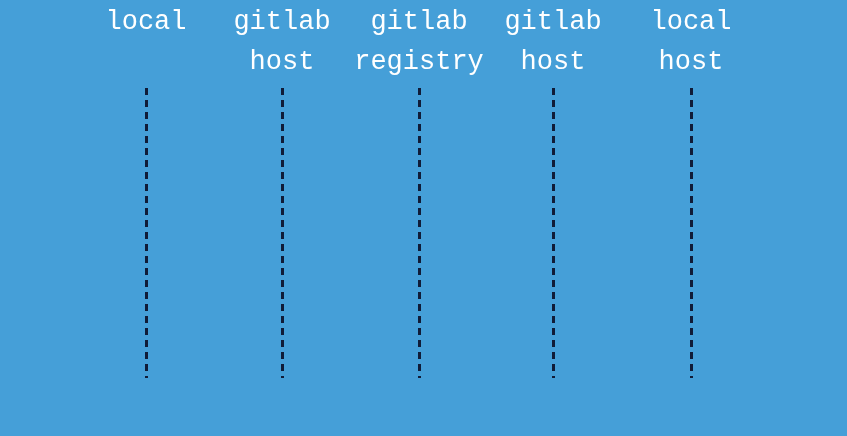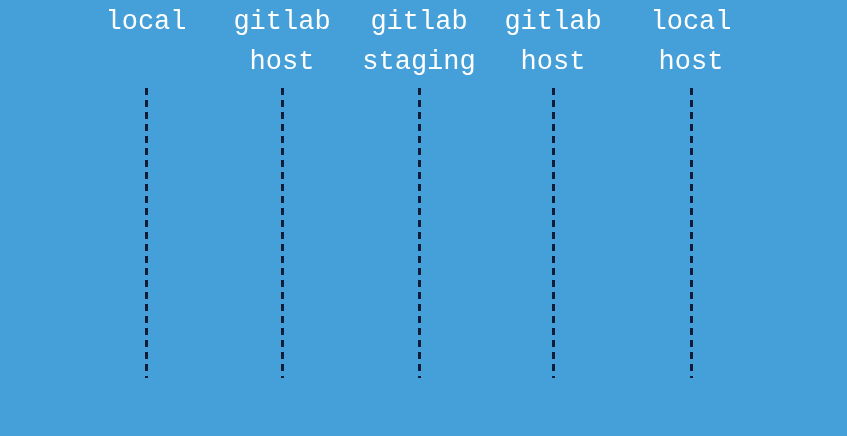--- a/index.html
+++ b/index.html
@@ -68,21 +68,21 @@
     <div class="label">
       <div>gitlab</div>
       <div>host</div>
     </div>
     <div class="dashline"></div>
   </div>
 
   <div class="lifeline ll-2">
     <div class="label">
       <div>gitlab</div>
-      <div>staging</div>
+      <div>registry</div>
     </div>
     <div class="dashline"></div>
   </div>
 
   <div class="lifeline ll-3">
     <div class="label">
       <div>gitlab</div>
       <div>host</div>
     </div>
     <div class="dashline"></div>

